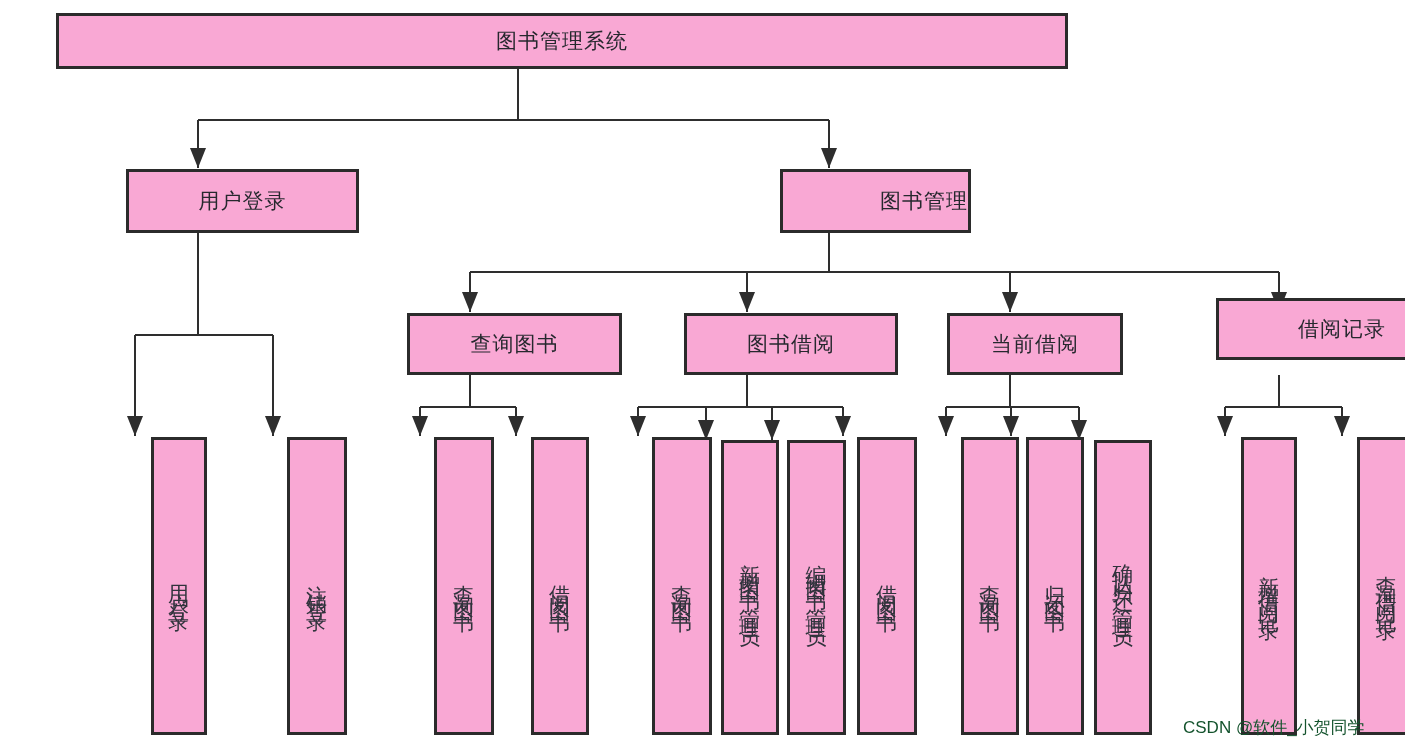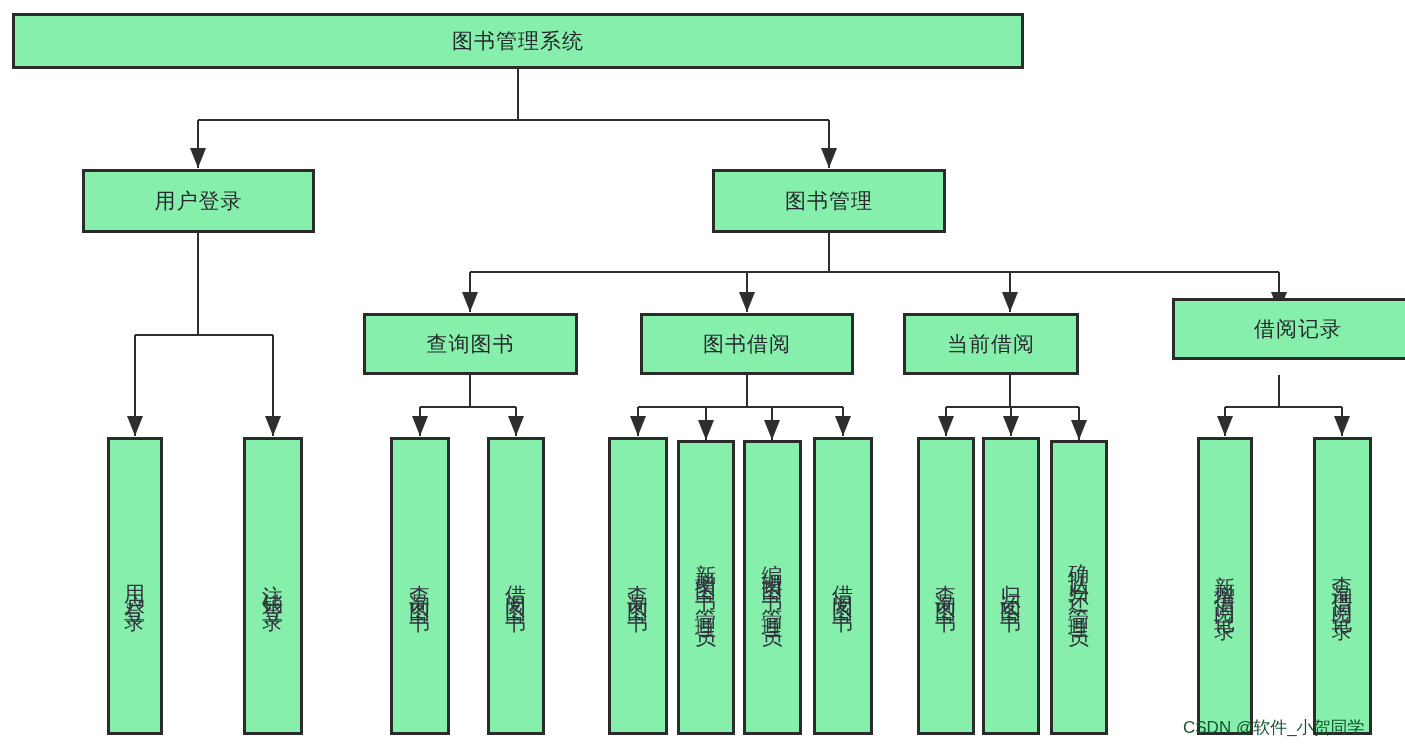--- a/index.html
+++ b/index.html
@@ -14,25 +14,26 @@
   .wires {
     position: absolute;
     left: 0; top: 0;
     width: 1405px; height: 747px;
     pointer-events: none;
   }
   .node {
     position: absolute;
     box-sizing: border-box;
     border: 3px solid #2b2b2b;
-    background: #86efac;
+    background: #f9a8d4;
     display: flex;
     align-items: center;
     justify-content: center;
     color: #26282e;
+    margin-left: 44px;
   }
   .hbox { font-size: 21px; letter-spacing: 1px; }
   .vbox span {
     display: block;
     writing-mode: vertical-rl;
     text-orientation: mixed;
     font-size: 21px;
     letter-spacing: 9px;
     line-height: 1.1;
     color: #30333c;
@@ -96,21 +97,21 @@
     </g>
   </svg>
 
   <div class="node hbox" style="left:12px; top:13px; width:1012px; height:56px;">
     <span>图书管理系统</span>
   </div>
 
   <div class="node hbox" style="left:82px; top:169px; width:233px; height:64px;">
     <span>用户登录</span>
   </div>
-  <div class="node hbox" style="left:712px; top:169px; width:234px; height:64px;">
+  <div class="node hbox" style="left:736px; top:169px; width:191px; height:64px;justify-content:flex-end;">
     <span>图书管理</span>
   </div>
 
   <div class="node hbox" style="left:363px; top:313px; width:215px; height:62px;">
     <span>查询图书</span>
   </div>
   <div class="node hbox" style="left:640px; top:313px; width:214px; height:62px;">
     <span>图书借阅</span>
   </div>
   <div class="node hbox" style="left:903px; top:313px; width:176px; height:62px;">

